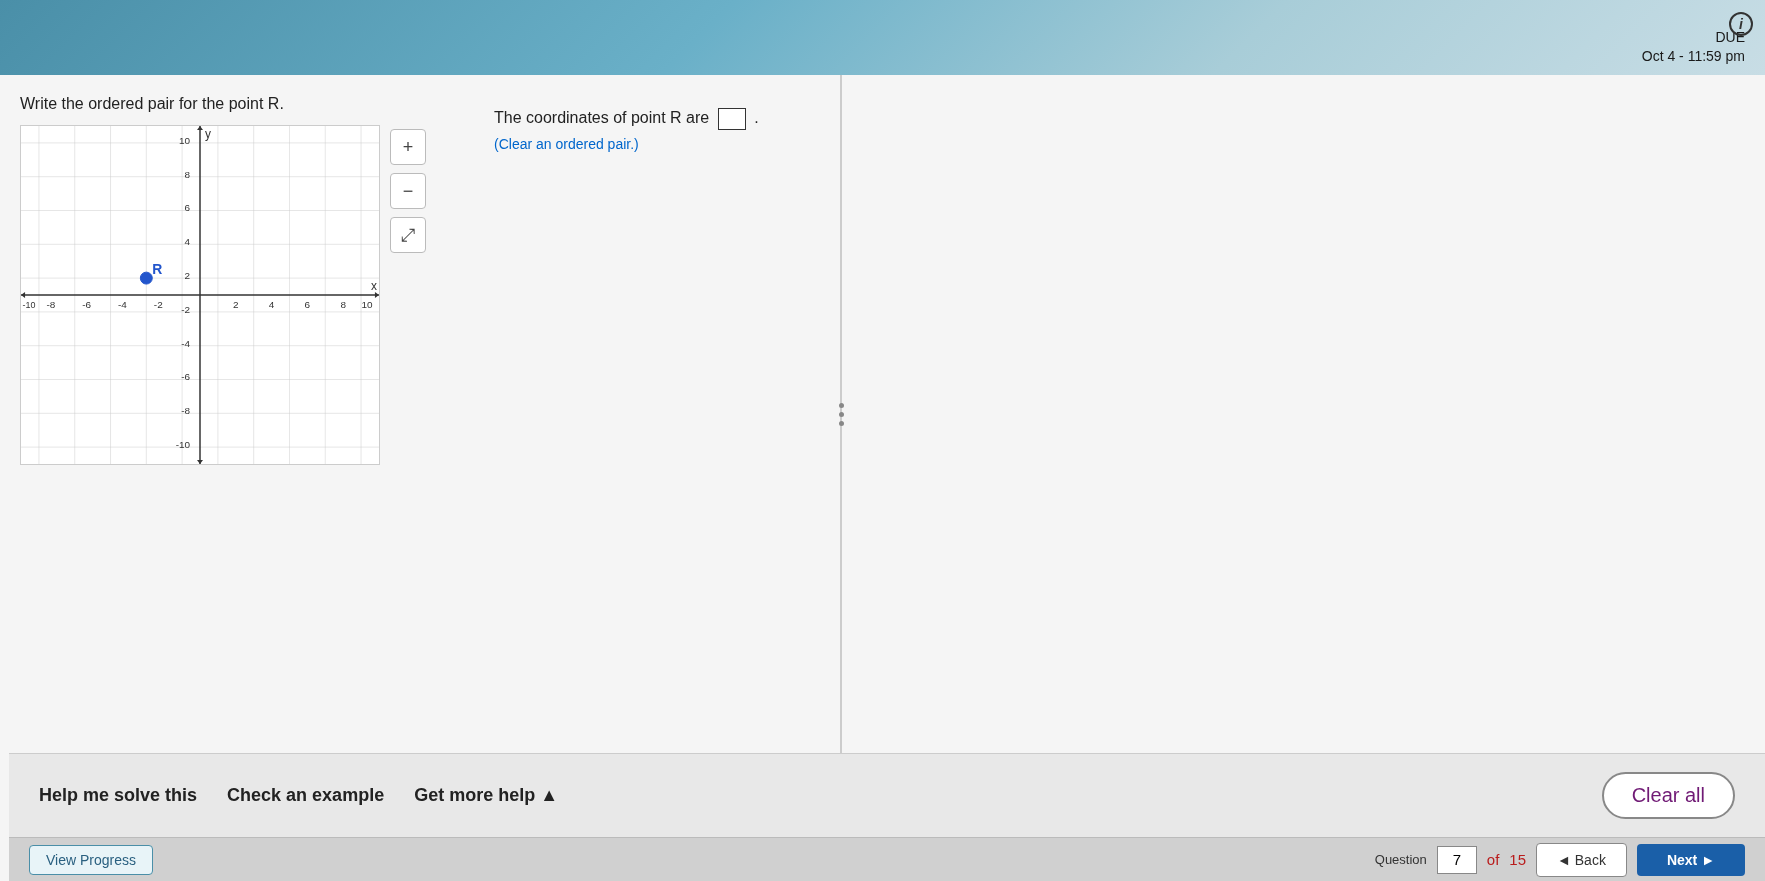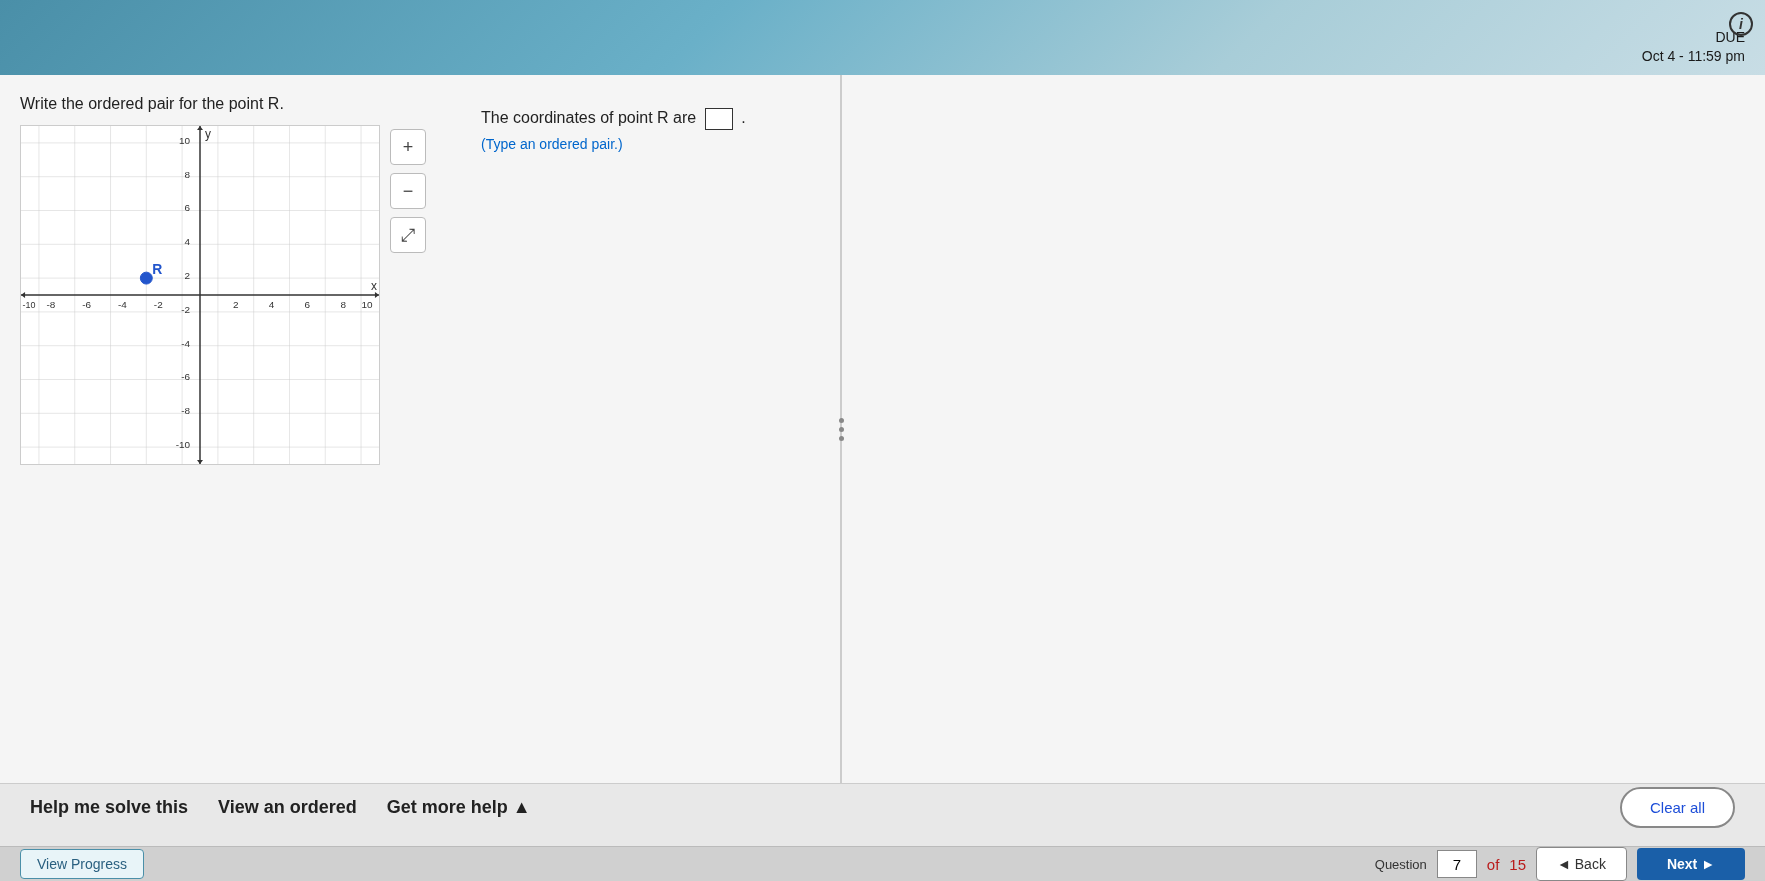--- a/index.html
+++ b/index.html
@@ -53,21 +53,21 @@
       flex-direction: column;
       height: calc(881px - 75px);
       background: #f5f5f5;
     }
 
     
     .question-area {
       display: flex;
       flex: 1;
       padding: 20px;
-      gap: 11px;
+      gap: 24px;
       position: relative;
     }
 
     .left-panel {
       width: 450px;
       display: flex;
       flex-direction: column;
       gap: 12px;
     }
 
@@ -171,26 +171,27 @@
 
     .divider-dot {
       width: 5px;
       height: 5px;
       border-radius: 50%;
       background: #888;
     }
 
     
     .bottom-bar {
-      height: 98px;
+      height: 128px;
       background: #e8e8e8;
       display: flex;
       flex-direction: column;
-      justify-content: flex-end;
+      justify-content: flex-start;
       border-top: 1px solid #ccc;
+      margin-left: 9px;
     }
 
     .help-row {
       display: flex;
       align-items: center;
       padding: 18px 30px;
       gap: 30px;
     }
 
     .help-link {
@@ -210,22 +211,22 @@
       align-items: center;
       gap: 6px;
     }
 
     .clear-all-btn {
       margin-left: auto;
       padding: 10px 28px;
       border: 2px solid #888;
       border-radius: 30px;
       background: #fff;
-      color: #1d4ed8;
-      font-size: 15px;
+      color: #701a75;
+      font-size: 20px;
       cursor: pointer;
       font-weight: normal;
     }
 
     .check-answer-btn {
       padding: 10px 28px;
       border-radius: 30px;
       background: #e07070;
       color: #fff;
       font-size: 16px;
@@ -398,38 +399,38 @@
         </div>
       </div>
     </div>
 
     <div class="right-panel">
       <div class="answer-text">
         <span>The coordinates of point R are</span>
         <span class="answer-input"></span>
         <span>.</span>
         <br>
-        <span class="type-hint">(Type an ordered pair.)</span>
+        <span class="type-hint">(Clear an ordered pair.)</span>
       </div>
     </div>
 
     <div class="vertical-divider">
       <div class="divider-dots">
         <div class="divider-dot"></div>
         <div class="divider-dot"></div>
         <div class="divider-dot"></div>
       </div>
     </div>
 
   </div>
 
   <div class="bottom-bar">
     <div class="help-row">
       <a class="help-link">Help me solve this</a>
-      <a class="help-link">View an ordered</a>
+      <a class="help-link">Check an example</a>
       <div class="get-more-help">Get more help ▲</div>
       <button class="clear-all-btn">Clear all</button>
     </div>
 
     <div class="footer-nav">
       <button class="view-progress-btn">View Progress</button>
 
       <div class="question-nav">
         <span class="question-label">Question</span>
         <input class="question-num-input" value="7" type="text" style="">

